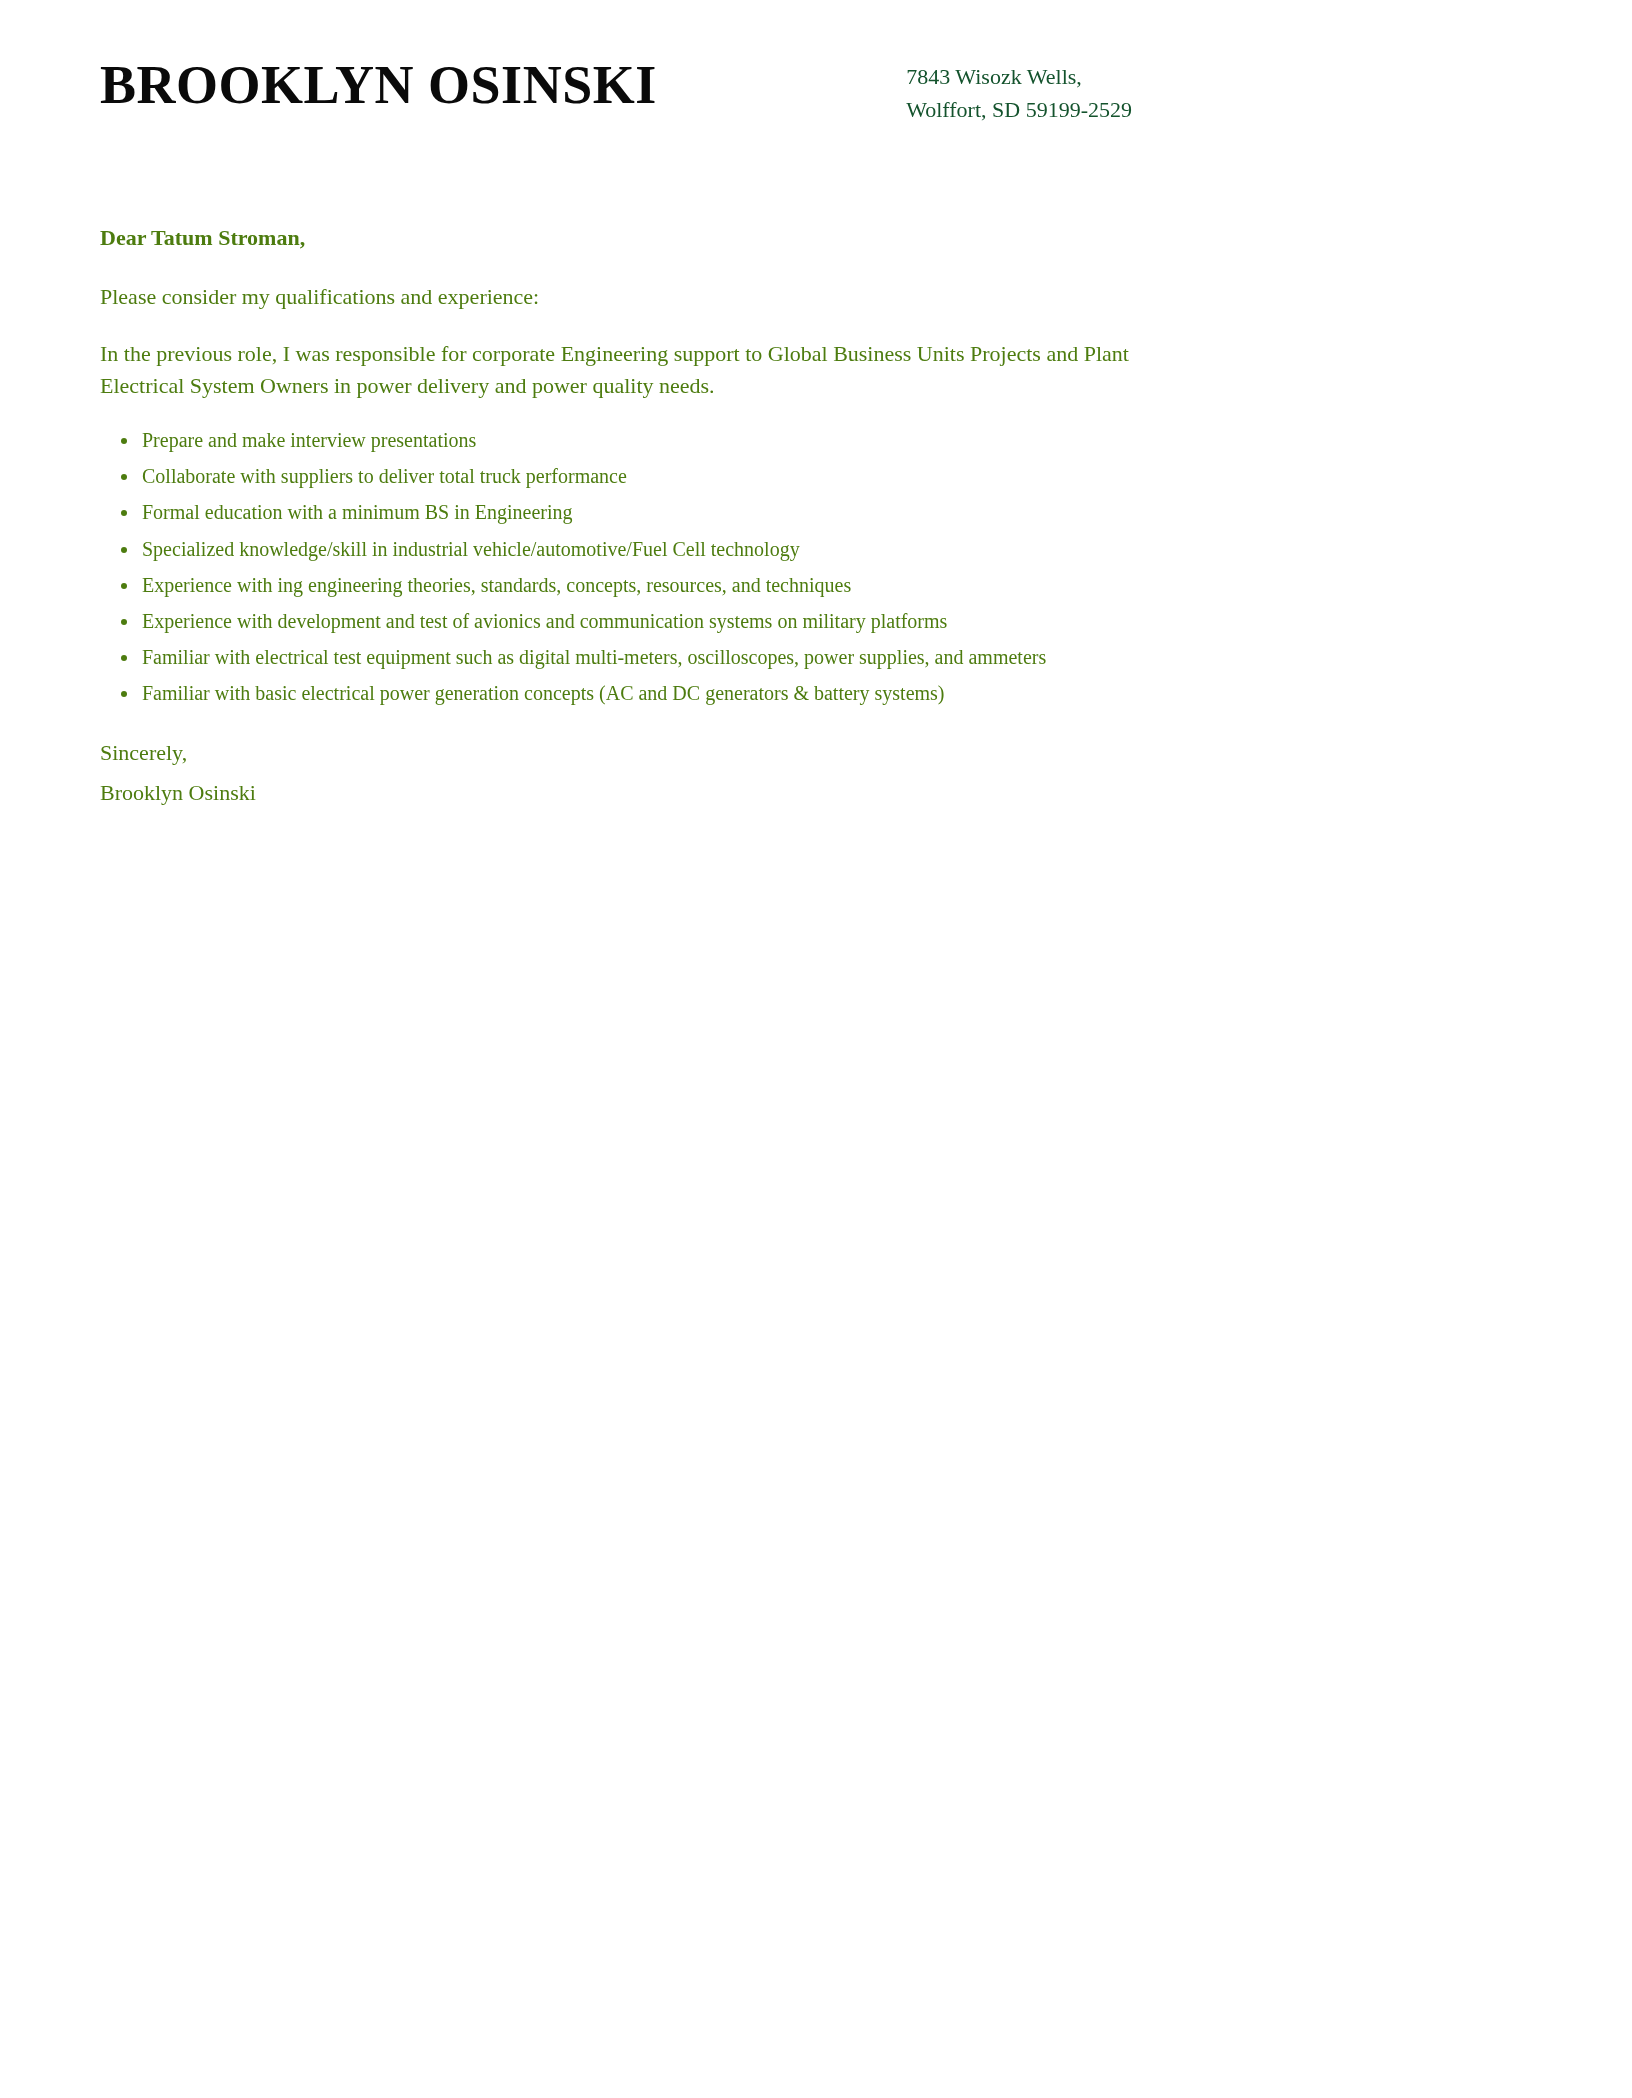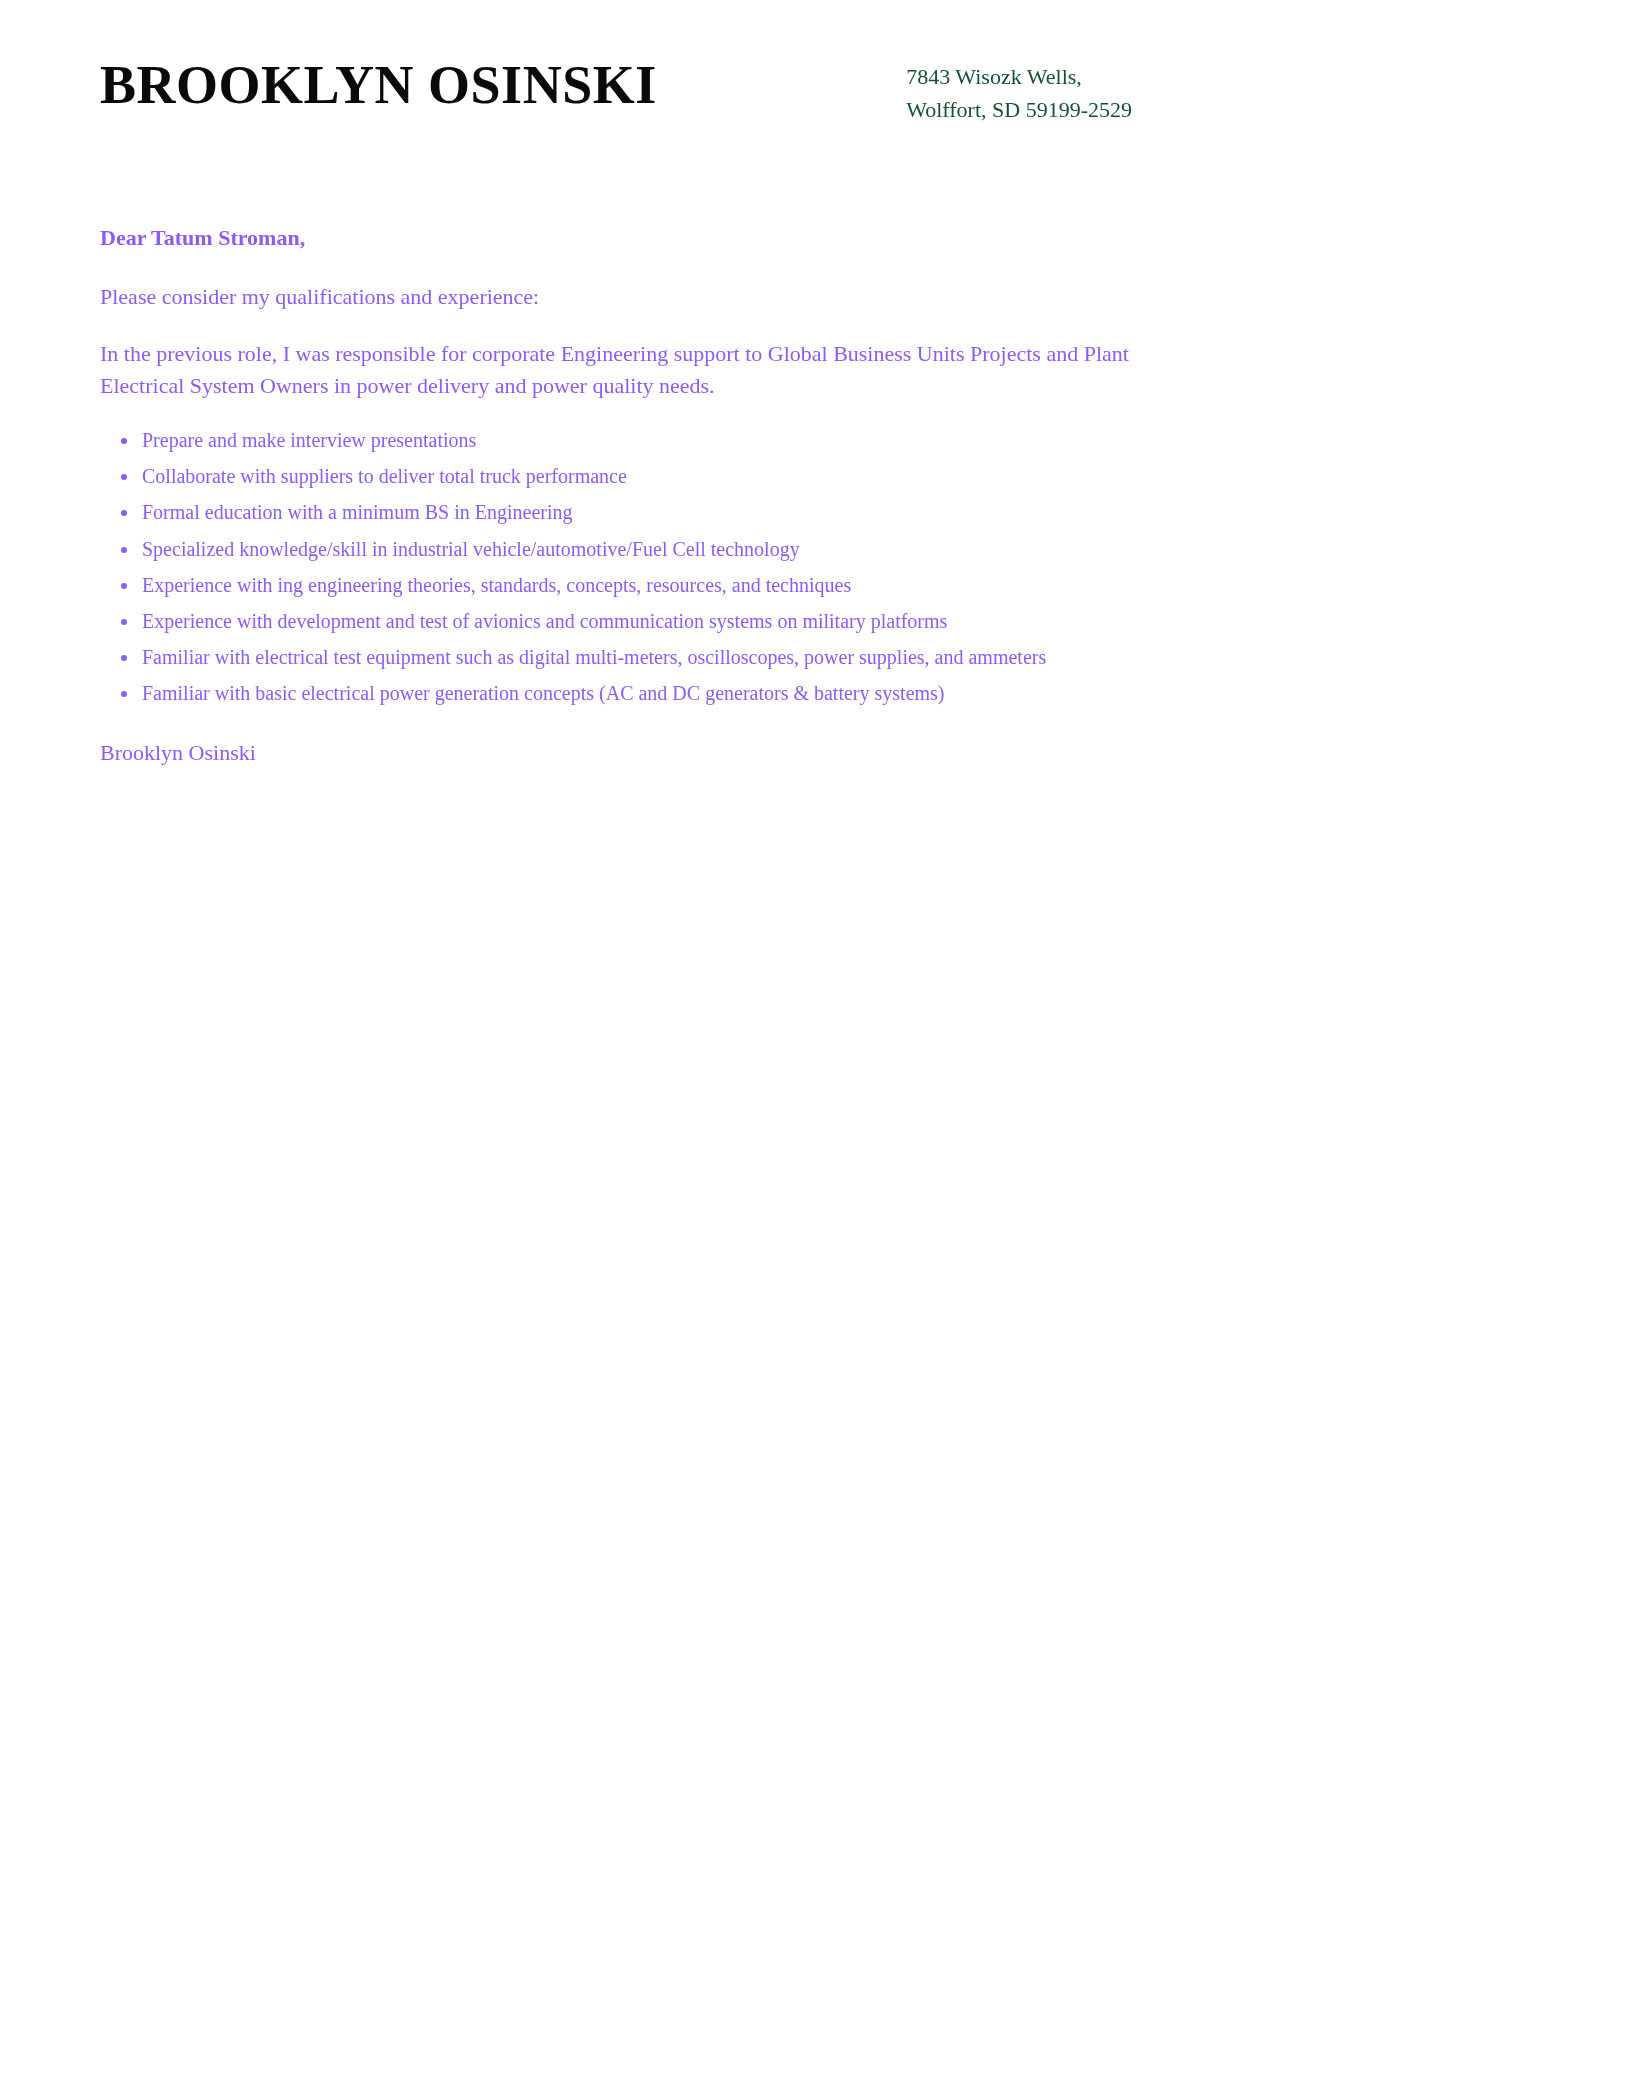--- a/index.html
+++ b/index.html
@@ -37,21 +37,21 @@
   .address-block {
     font-size: 22px;
     line-height: 1.5;
     color: #14532d;
     text-align: left;
     padding-top: 8px;
   }
   .body-text {
     font-size: 22px;
     line-height: 1.42;
-    color: #8b5cf6;
+    color: #4d7c0f;
   }
   .salutation {
     font-weight: 700;
     margin-bottom: 28px;
   }
   .para {
     margin-bottom: 26px;
   }
   .qual-intro {
     margin-bottom: 26px;
@@ -106,18 +106,19 @@
       <li>Collaborate with suppliers to deliver total truck performance</li>
       <li>Formal education with a minimum BS in Engineering</li>
       <li>Specialized knowledge/skill in industrial vehicle/automotive/Fuel Cell technology</li>
       <li>Experience with ing engineering theories, standards, concepts, resources, and techniques</li>
       <li>Experience with development and test of avionics and communication systems on military platforms</li>
       <li>Familiar with electrical test equipment such as digital multi-meters, oscilloscopes, power supplies, and ammeters</li>
       <li>Familiar with basic electrical power generation concepts (AC and DC generators &amp; battery systems)</li>
     </ul>
 
 
+    <div class="signoff">Sincerely,</div>
 
     <div class="signature">Brooklyn Osinski</div>
 
   </div>
 
 </div>
 
 </body></html>

